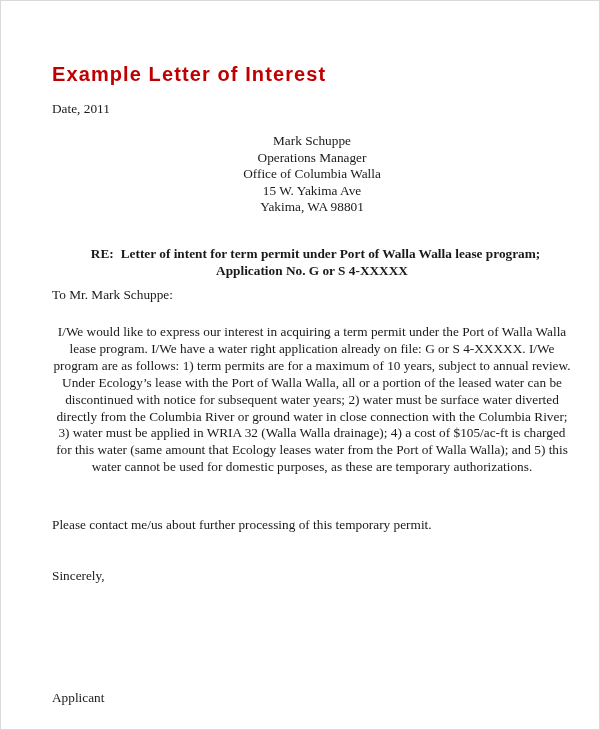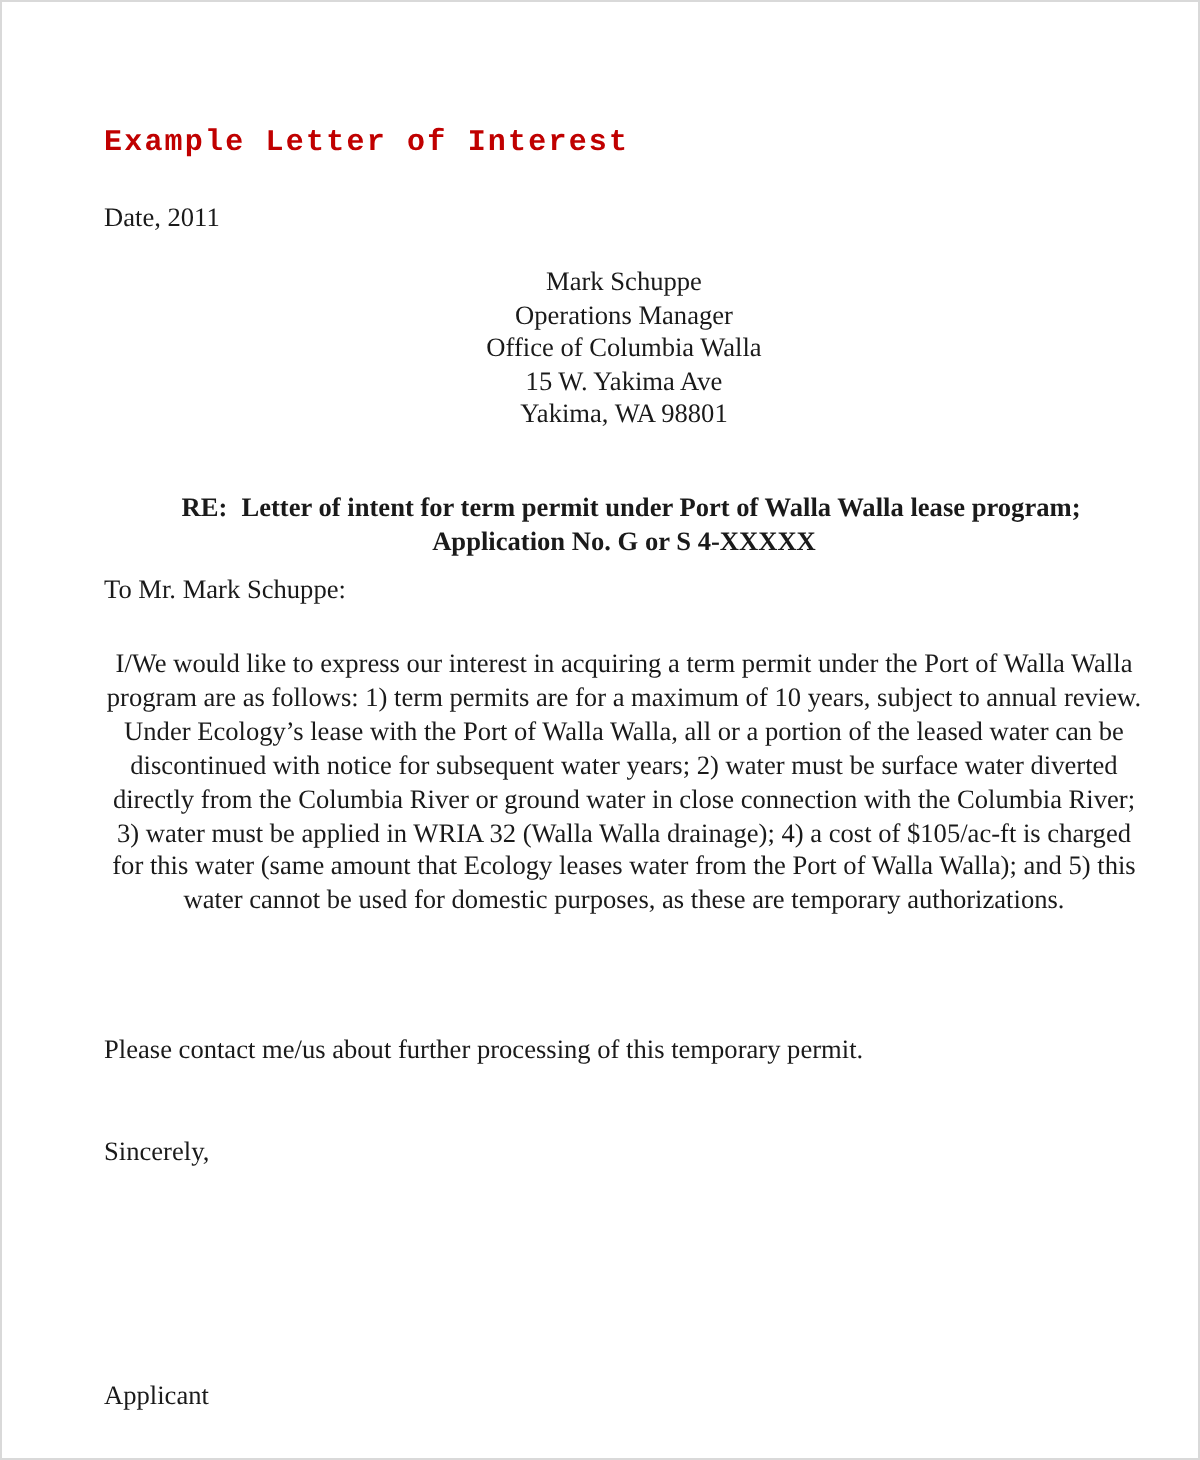--- a/index.html
+++ b/index.html
@@ -17,23 +17,23 @@
       overflow: hidden;
       font-family: "Liberation Serif", "DejaVu Serif", serif;
       color: #1a1a1a;
       font-size: 13.3px;
     }
     .title {
       position: absolute;
       left: 51px;
       top: 62px;
       margin: 0;
-      font-family: Liberation Mono, monospace;
+      font-family: Liberation Sans, sans-serif;
       font-weight: bold;
-      font-size: 15px;
+      font-size: 20px;
       letter-spacing: 1.1px;
       color: #c00000;
       white-space: nowrap;
     }
     .line {
       position: absolute;
       left: 51px;
       white-space: nowrap;
       line-height: 16px;
     }
@@ -74,20 +74,21 @@
     <div>
       <span class="re-label">RE:</span><span>Letter of intent for term permit under Port of Walla Walla lease program;</span>
     </div>
     <div>Application No. G or S 4-XXXXX</div>
   </div>
 
   <div class="line" style="top:286px;">To Mr. Mark Schuppe:</div>
 
   <div class="block" style="top:323px;">
     <div>I/We would like to express our interest in acquiring a term permit under the Port of Walla Walla</div>
+    <div>lease program. I/We have a water right application already on file: G or S 4-XXXXX. I/We</div>
     <div>program are as follows: 1) term permits are for a maximum of 10 years, subject to annual review.</div>
     <div>Under Ecology’s lease with the Port of Walla Walla, all or a portion of the leased water can be</div>
     <div>discontinued with notice for subsequent water years; 2) water must be surface water diverted</div>
     <div>directly from the Columbia River or ground water in close connection with the Columbia River;</div>
     <div>3) water must be applied in WRIA 32 (Walla Walla drainage); 4) a cost of $105/ac-ft is charged</div>
     <div>for this water (same amount that Ecology leases water from the Port of Walla Walla); and 5) this</div>
     <div>water cannot be used for domestic purposes, as these are temporary authorizations.</div>
   </div>
 
   <div class="line" style="top:516px;">Please contact me/us about further processing of this temporary permit.</div>

